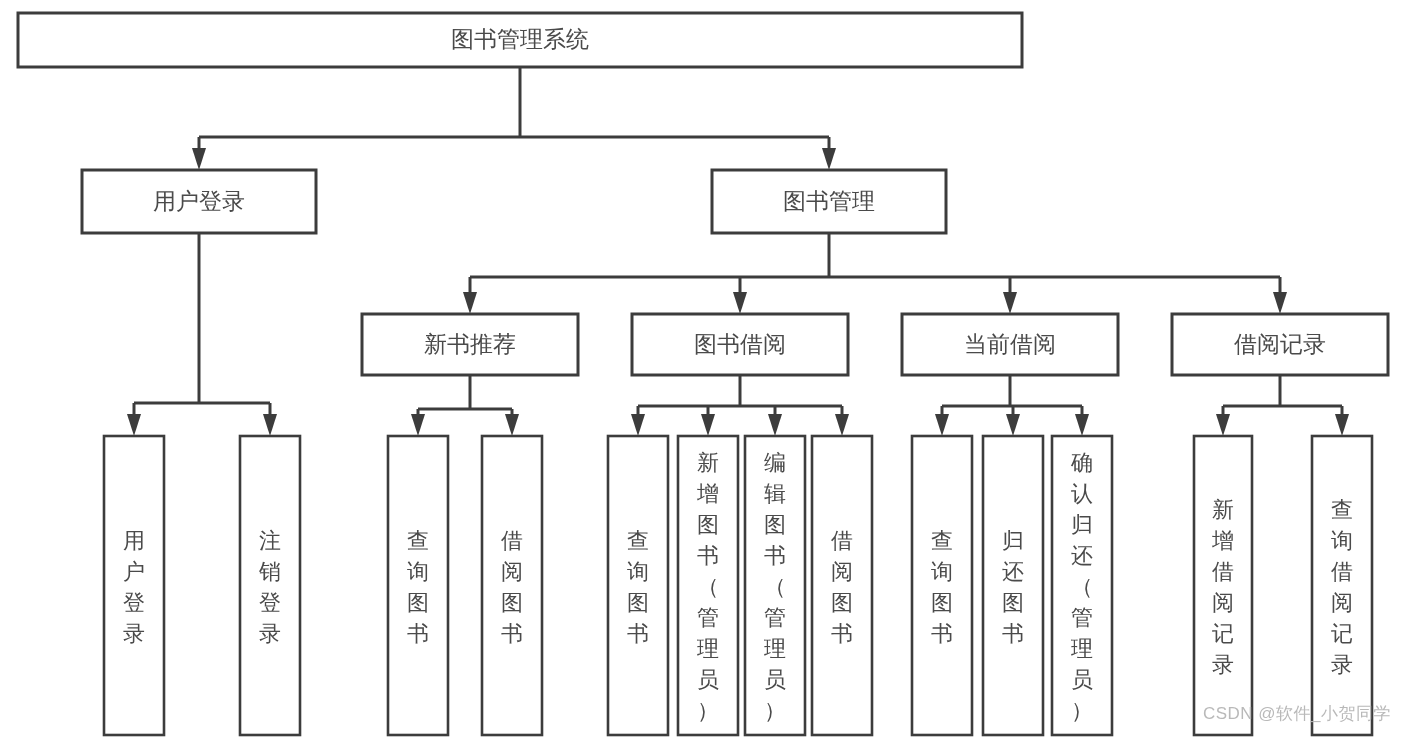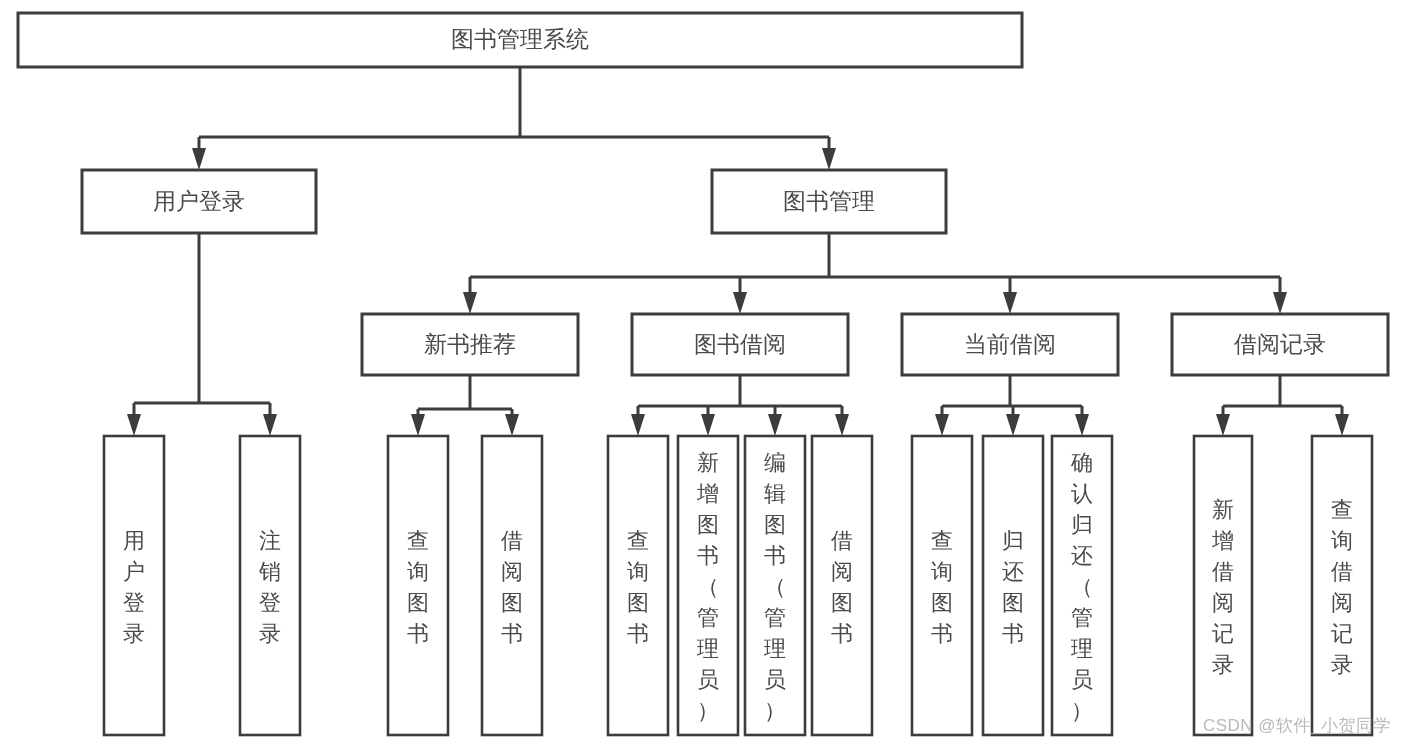--- a/index.html
+++ b/index.html
@@ -53,21 +53,21 @@
   }
   text.node-label-v {
     font-family: "Liberation Sans", "DejaVu Sans", sans-serif;
     font-size: 22px;
     fill: #4a4a4a;
     text-anchor: middle;
   }
   .watermark {
     position: absolute;
     right: 14px;
-    bottom: 10px;
+    bottom: 22px;
     font-family: "Liberation Sans", "DejaVu Sans", sans-serif;
     font-size: 17px;
     color: #b9b9b9;
     letter-spacing: 0.5px;
     white-space: nowrap;
     user-select: none;
   }
 </style>
 </head>
 <body>

